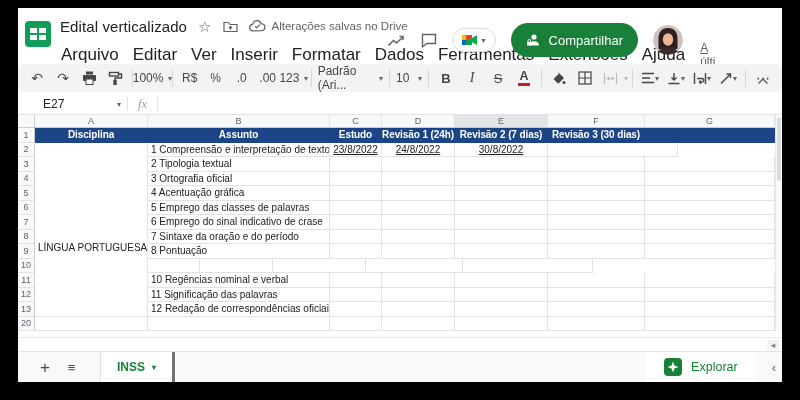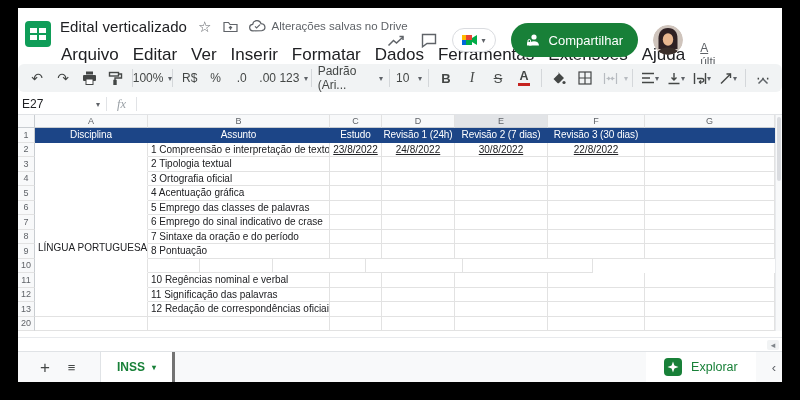--- a/index.html
+++ b/index.html
@@ -36,40 +36,40 @@
   .bold-b{font-weight:bold;font-size:13px;}
   .ital-i{font-style:italic;font-family:"Liberation Serif",serif;font-size:14px;}
   .strike-s{text-decoration:line-through;font-size:13px;}
   .acolor{font-size:12.5px;font-weight:bold;border-bottom:3px solid #c5221f;line-height:1.05;padding:0 1px;}
   .disabled{color:#b8bcc1;}
   .collapse-tb{position:absolute;right:6px;top:61px;}
 
   
   .formulabar{position:absolute;left:0;top:86px;width:764px;height:21px;display:flex;align-items:center;
     border-bottom:1px solid #e1e3e6;box-sizing:border-box;background:#fff;}
-  .namebox{width:78px;display:flex;align-items:center;justify-content:space-between;padding:0 6px 0 4px;
+  .namebox{width:78px;display:flex;align-items:center;justify-content:space-between;padding:0 6px 0 25px;
     font-size:12px;color:#202124;}
   .fbar-sep{width:1px;height:14px;background:#e1e3e6;}
   .fx{font-style:italic;font-family:"Liberation Serif",serif;color:#9aa0a6;font-size:12.5px;padding:0 10px;}
   .fb-input{flex:1;font-size:11px;color:#202124;padding-left:8px;}
 
   
   .grid{position:absolute;left:0;top:107px;width:757px;font-size:10px;color:#202124;}
   .grow{display:flex;height:14.5px;}
   .grow.lets{height:13px;}
   .cell{box-sizing:border-box;flex:none;border-right:1px solid #e2e2e2;border-bottom:1px solid #e2e2e2;
     overflow:hidden;white-space:nowrap;background:#fff;}
   .wRH{width:17px;}.wA{width:113px;}.wB{width:182px;}.wC{width:52px;}.wD{width:73px;}.wE{width:93px;}
   .wF{width:97px;}.wG{width:130px;}
   .hdr{background:#f8f9fa;color:#5f6368;font-size:9px;display:flex;align-items:center;justify-content:center;}
   .collet{border-bottom:1px solid #c9cdd1;}
   .collet.sel{background:#e2e4e7;}
   .rnum{border-right:1px solid #c9cdd1;}
   .corner{border-right:1px solid #c9cdd1;border-bottom:1px solid #c9cdd1;background:#f8f9fa;}
-  .hcell{background:#1c4587;border-color:#1c4587;color:#fff;font-weight:normal;font-size:10px;
+  .hcell{background:#1c4587;border-color:#1c4587;color:#fff;font-weight:bold;font-size:10px;
     display:flex;align-items:center;justify-content:center;letter-spacing:-.1px;}
   .tcell{display:flex;align-items:center;padding-left:3px;}
   .dcell{display:flex;align-items:center;justify-content:center;text-decoration:underline;}
   .noB{border-bottom-color:transparent;}
   .mergedA{position:absolute;left:17px;top:45px;width:113px;height:174px;display:flex;align-items:center;
     padding-left:3px;box-sizing:border-box;font-size:10px;color:#202124;}
   .vscroll{position:absolute;left:757px;top:107px;width:7px;height:216px;background:#f8f9fa;
     border-left:1px solid #e8eaed;box-sizing:border-box;}
   .vthumb{margin:2px 1px;height:64px;background:#dadce0;border-radius:3px;}
 
@@ -321,21 +321,20 @@
       <div class="cell hcell wG"></div>
     </div>
 
     <div class="grow">
       <div class="cell hdr rnum wRH">2</div>
       <div class="cell wA noB"></div>
       <div class="cell tcell wB">1 Compreensão e interpretação de textos</div>
       <div class="cell dcell wC">23/8/2022</div>
       <div class="cell dcell wD">24/8/2022</div>
       <div class="cell dcell wE">30/8/2022</div>
-      <div class="cell dcell wF">22/8/2022</div>
       <div class="cell wG"></div>
     </div>
 
     <div class="grow">
       <div class="cell hdr rnum wRH">3</div>
       <div class="cell wA noB"></div>
       <div class="cell tcell wB">2 Tipologia textual</div>
       <div class="cell wC"></div>
         <div class="cell wD"></div>
       <div class="cell wE"></div>

